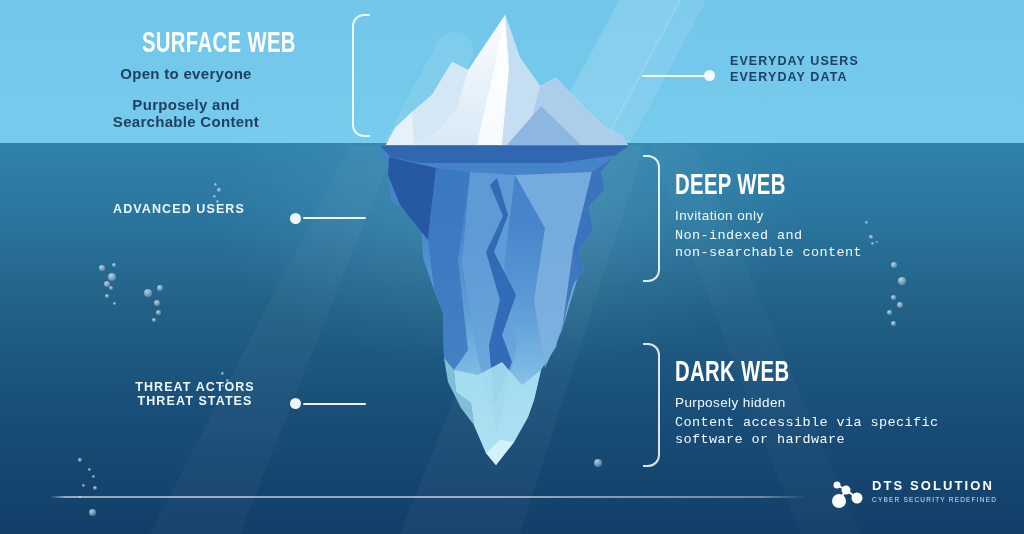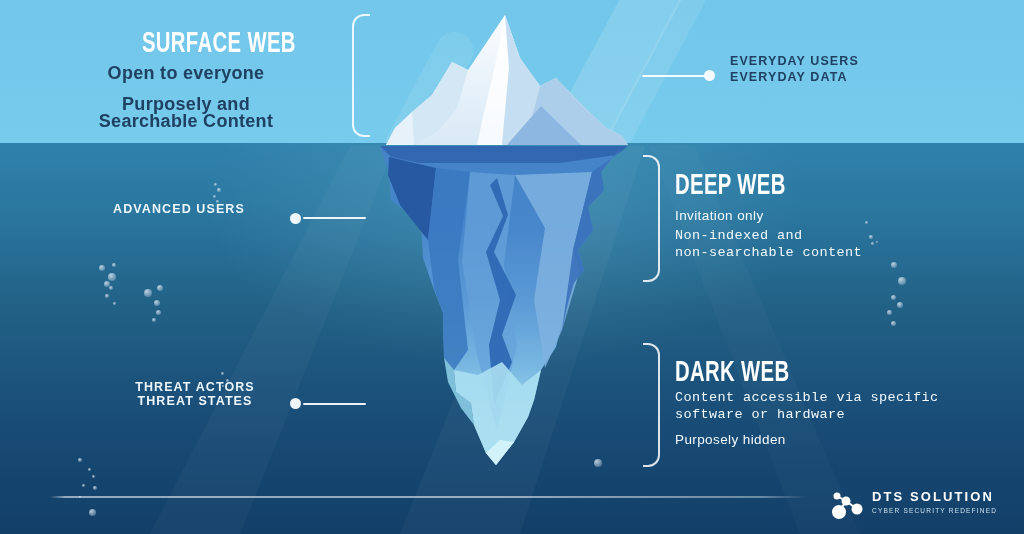--- a/index.html
+++ b/index.html
@@ -30,31 +30,31 @@
   .bracket.open-right{border-right:none;border-radius:12px 0 0 12px;}
   .bracket.open-left{border-left:none;border-radius:0 12px 12px 0;}
   
   .cline{position:absolute;height:2px;background:rgba(255,255,255,.92);border-radius:1px;}
   .cdot{position:absolute;width:11px;height:11px;border-radius:50%;background:rgba(250,253,255,.95);}
   
   .big-title{display:inline-block;font-weight:700;font-size:29px;line-height:1;color:#ffffff;
     letter-spacing:.5px;white-space:nowrap;transform:scaleX(.7);}
   .tblock{position:absolute;}
   .right-align{text-align:center;}
-  .dark-sub{color:#1f4062;font-weight:700;font-size:18px;letter-spacing:.3px;line-height:17px;}
+  .dark-sub{color:#1f4062;font-weight:700;font-size:15px;letter-spacing:.3px;line-height:17px;}
   .light-sub{color:#f3fafd;font-weight:400;font-size:13.5px;letter-spacing:.4px;line-height:17px;}
   .caps-label{font-weight:700;font-size:12.5px;letter-spacing:1.1px;line-height:15.5px;white-space:nowrap;}
   .caps-dark{color:#1f4062;}
   .caps-light{color:#ecf6fb;line-height:13.8px;}
   .mt8{margin-top:8px;} .mt14{margin-top:14px;} .mt12{margin-top:3px;font-family:Liberation Mono, monospace;}
   
   .bottom-rule{position:absolute;left:50px;top:496px;width:757px;height:2px;
     background:linear-gradient(90deg,rgba(255,255,255,0),rgba(255,255,255,.55) 2%,rgba(255,255,255,.55) 60%,rgba(255,255,255,.38) 94%,rgba(255,255,255,0));}
   
-  .logo{position:absolute;left:822px;top:476px;display:flex;align-items:flex-start;margin-top:11px;}
+  .logo{position:absolute;left:822px;top:476px;display:flex;align-items:flex-start;}
   .logo-text{margin-left:6px;padding-top:3px;}
   .logo-name{color:#ffffff;font-weight:700;font-size:13px;letter-spacing:2.1px;line-height:14px;white-space:nowrap;}
   .logo-tagline{color:#cfe3f0;font-weight:400;font-size:6.5px;letter-spacing:1.2px;margin-top:3px;white-space:nowrap;}
 </style>
 </head>
 <body>
 
 <div class="canvas">
 
   <div class="sky">
@@ -187,25 +187,25 @@
   <div class="tblock right-align caps-label caps-light" style="left:96px;top:381px;width:198px;">
     <div>THREAT ACTORS</div>
     <div>THREAT STATES</div>
   </div>
   <div class="cdot" style="left:290px;top:398px;"></div>
   <div class="cline" style="left:303px;top:403px;width:63px;"></div>
 
   <div class="bracket open-left" style="left:643px;top:343px;width:15px;height:120px;"></div>
   <div class="tblock" style="left:675px;top:357px;width:280px;">
     <span class="big-title" style="transform-origin:left center;">DARK WEB</span>
+    <div class="light-sub mt8">Purposely hidden</div>
     <div class="light-sub mt12">
       <div>Content accessible via specific</div>
       <div>software or hardware</div>
     </div>
-    <div class="light-sub mt8">Purposely hidden</div>
   </div>
 
   <div class="bottom-rule"></div>
 
   <div class="logo">
     <svg width="44" height="40" viewBox="0 0 44 40">
       <g stroke="#ffffff" stroke-width="2">
         <line x1="15" y1="9" x2="24" y2="14"></line>
         <line x1="24" y1="14" x2="17" y2="25"></line>
         <line x1="24" y1="14" x2="35" y2="22"></line>

